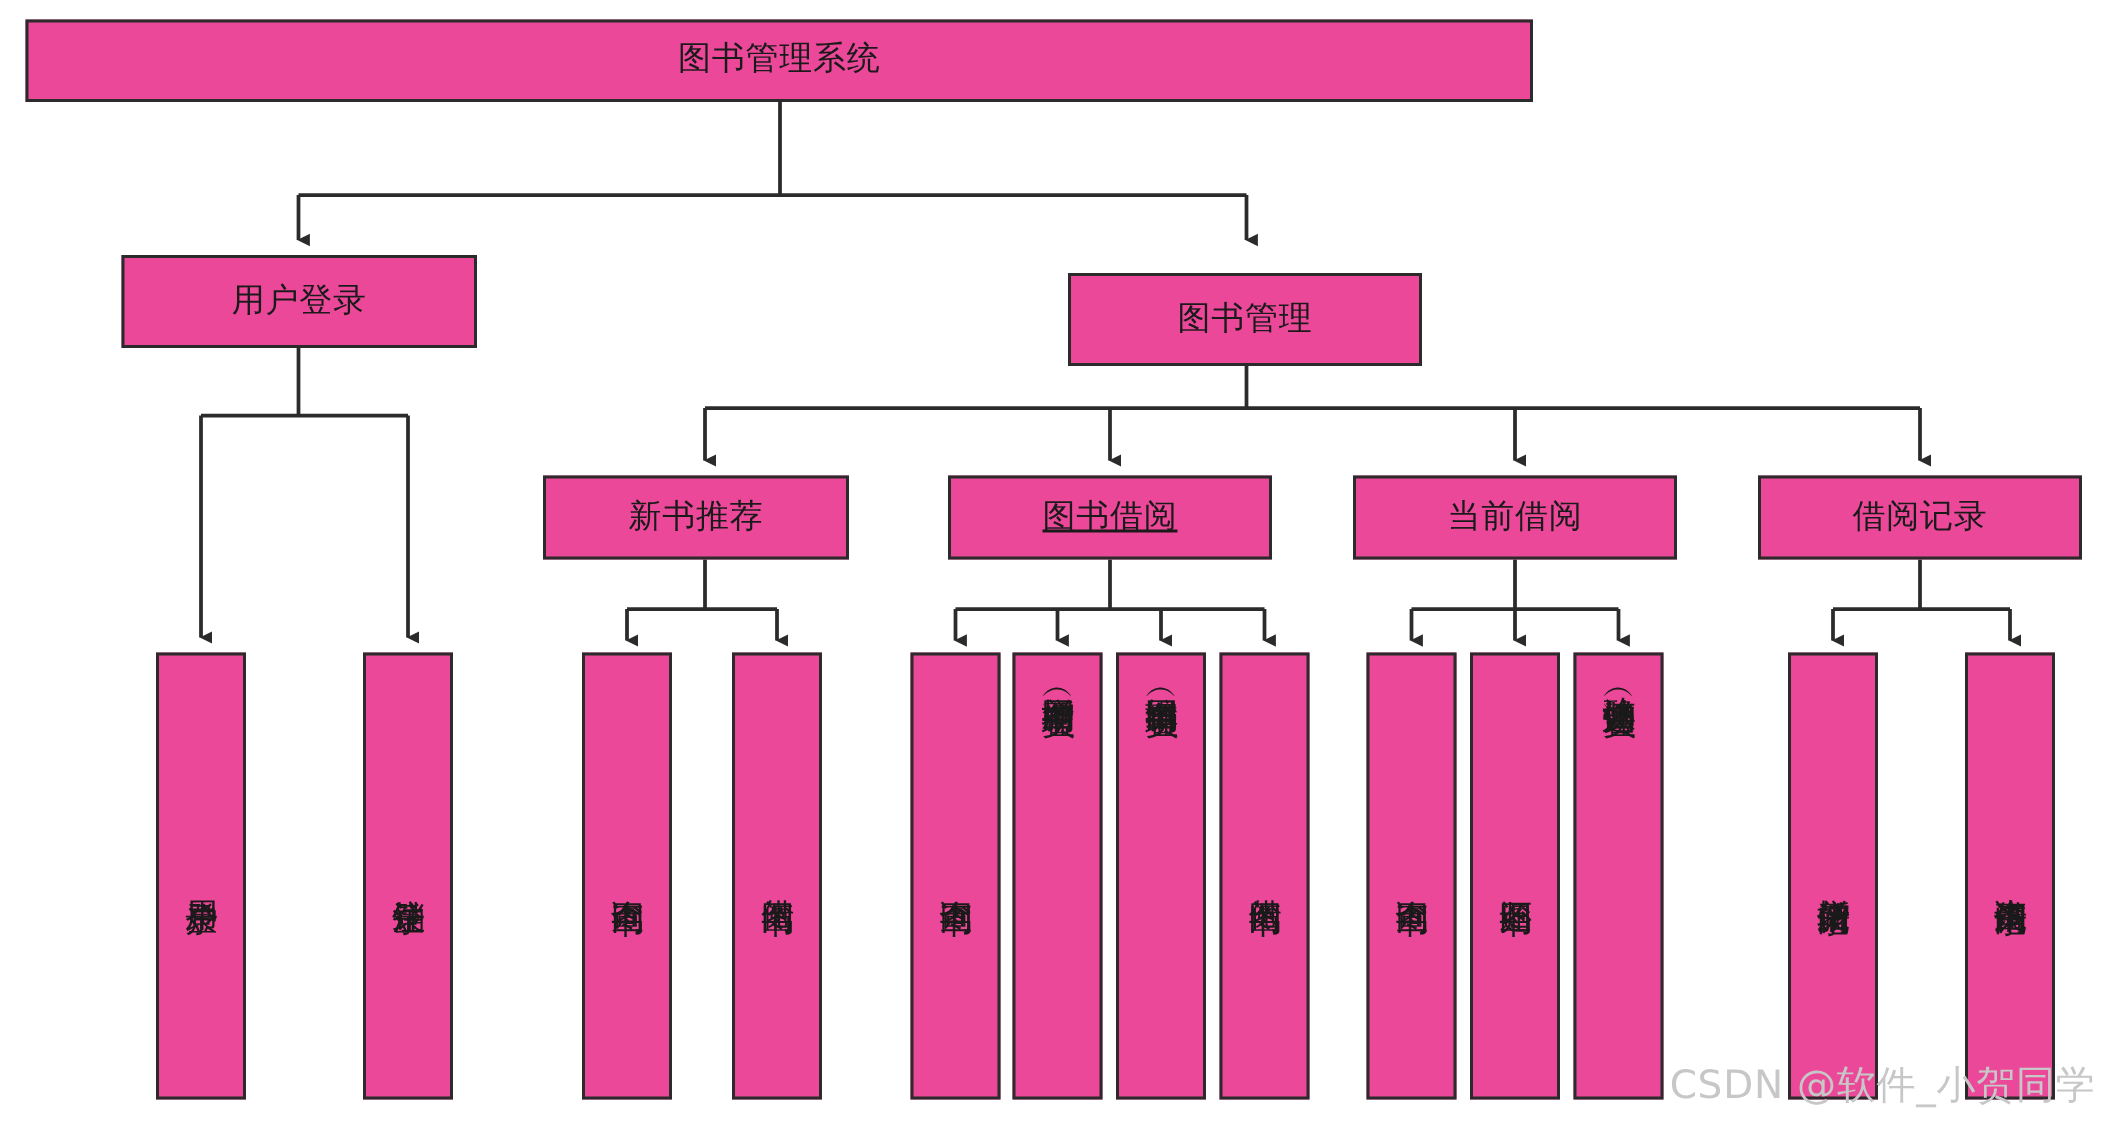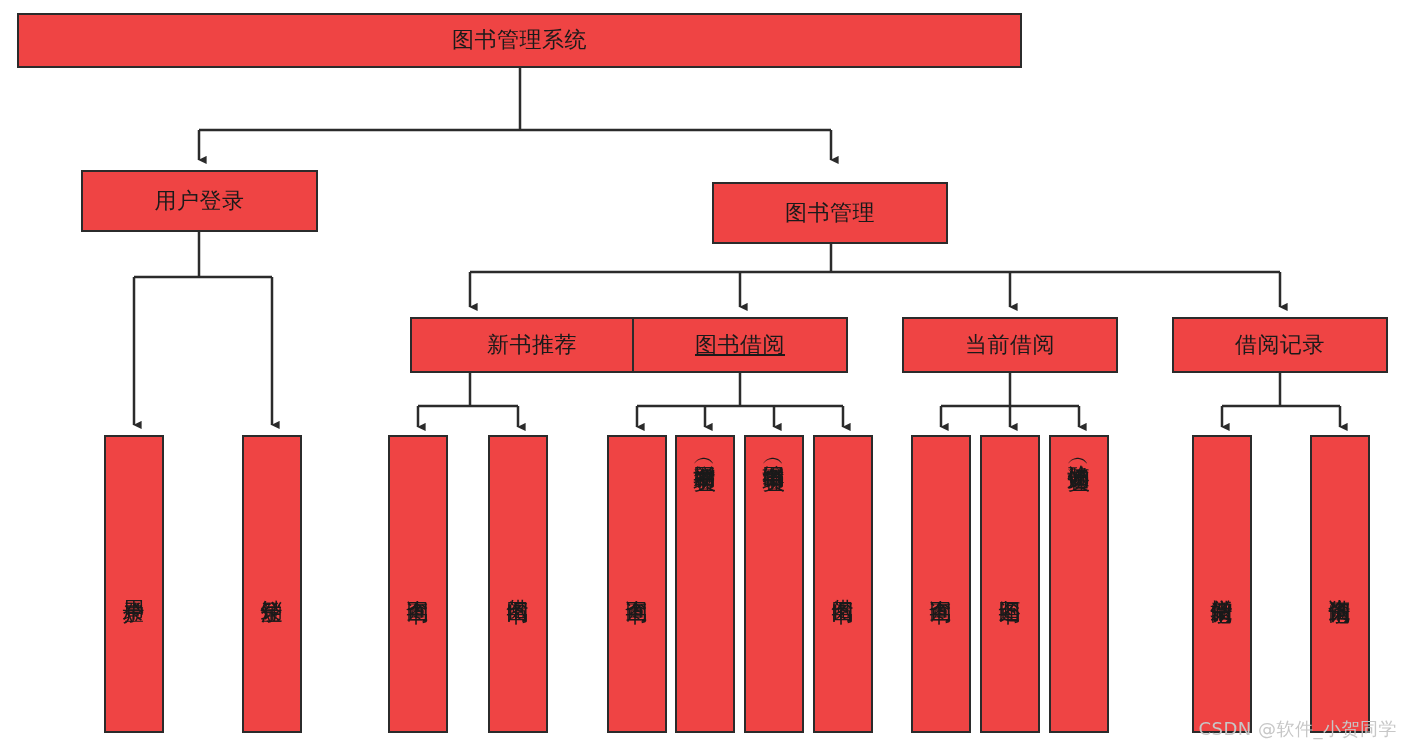--- a/index.html
+++ b/index.html
@@ -22,21 +22,21 @@
     position: absolute;
     left: 0;
     top: 0;
     width: 1405px;
     height: 747px;
     pointer-events: none;
   }
   .node {
     position: absolute;
     box-sizing: border-box;
-    background: #ef4444;
+    background: #ec4899;
     border: 2.5px solid #2b2b2b;
     display: flex;
     align-items: center;
     justify-content: center;
     color: #1a1a1a;
   }
   .node.horiz .label {
     writing-mode: horizontal-tb;
     white-space: nowrap;
     font-size: 22px;
@@ -57,21 +57,21 @@
     letter-spacing: 1px;
   }
   .node.vert.mid {
     align-items: center;
     padding-top: 0;
   }
   .watermark {
     position: absolute;
     right: 8px;
     bottom: 6px;
-    font-size: 18px;
+    font-size: 26px;
     color: #c7c7c7;
     white-space: nowrap;
     letter-spacing: 0.5px;
   }
 </style>
 </head>
 <body>
 
 <div id="canvas">
 
@@ -129,21 +129,21 @@
     <span class="label">图书管理系统</span>
   </div>
 
   <div class="node horiz" style="left:81px; top:170px; width:237px; height:62px;">
     <span class="label">用户登录</span>
   </div>
   <div class="node horiz" style="left:712px; top:170px; width:236px; height:62px;margin-top:12px;">
     <span class="label">图书管理</span>
   </div>
 
-  <div class="node horiz" style="left:362px; top:317px; width:244px; height:56px;margin-left:48px;">
+  <div class="node horiz" style="left:362px; top:317px; width:204px; height:56px;">
     <span class="label">新书推荐</span>
   </div>
   <div class="node horiz" style="left:632px; top:317px; width:216px; height:56px;text-decoration:underline;">
     <span class="label">图书借阅</span>
   </div>
   <div class="node horiz" style="left:1172px; top:317px; width:216px; height:56px;">
     <span class="label">借阅记录</span>
   </div>
   <div class="node horiz" style="left:902px; top:317px; width:216px; height:56px;">
     <span class="label">当前借阅</span>

